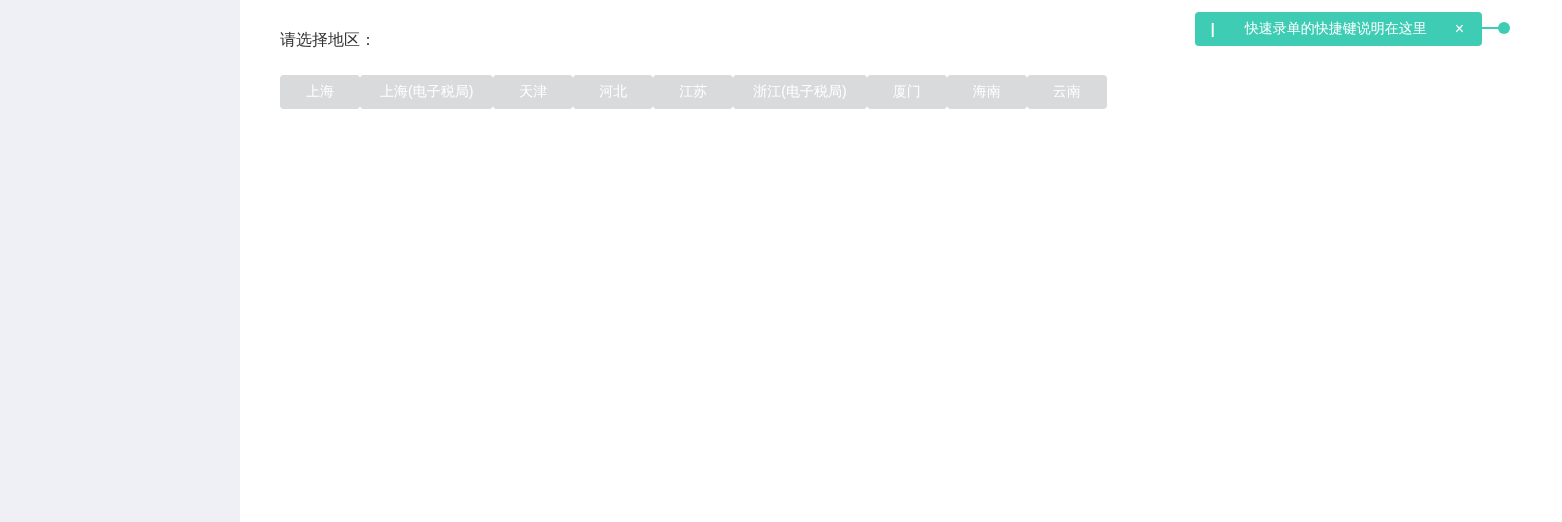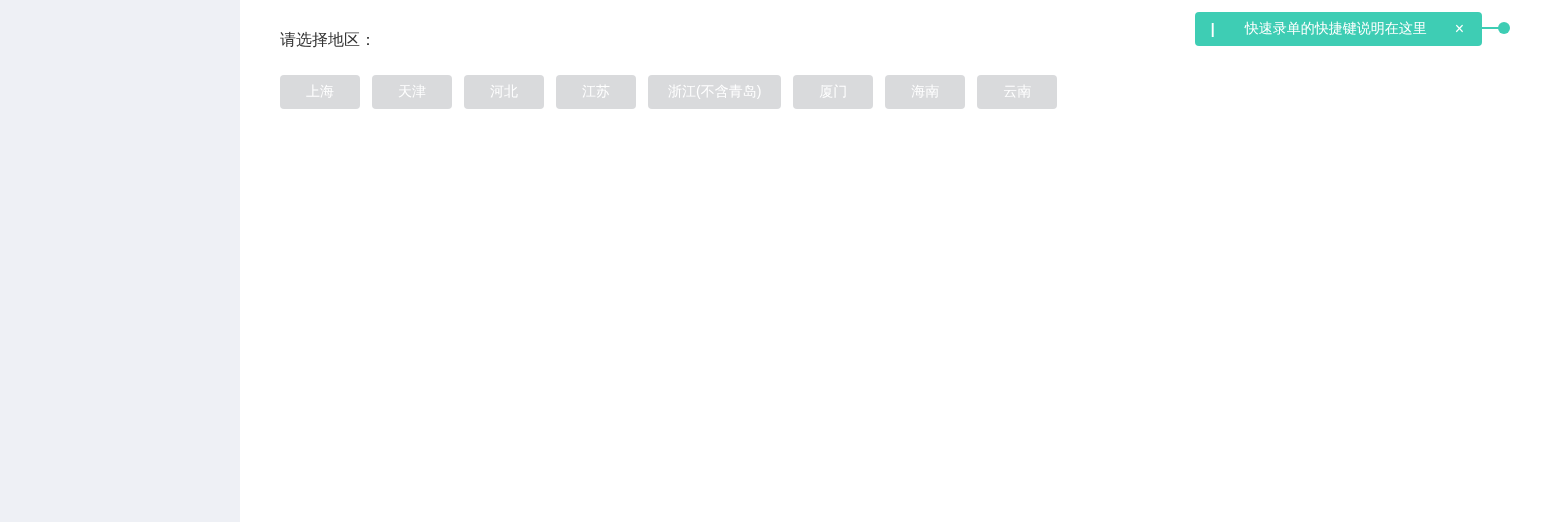--- a/index.html
+++ b/index.html
@@ -39,21 +39,20 @@
     .page-title {
       font-size: 16px;
       color: #333;
       font-weight: 500;
       margin-bottom: 24px;
     }
 
     .region-buttons {
       display: flex;
       flex-wrap: wrap;
-      gap: 12px;
     }
 
     .region-btn {
       background: #d9dadc;
       border: none;
       border-radius: 4px;
       color: #fff;
       font-size: 14px;
       padding: 8px 20px;
       cursor: pointer;
@@ -115,24 +114,25 @@
 </head>
 <body>
 
 <div class="sidebar"></div>
 
 <div class="main-content">
   <div class="page-title">请选择地区：</div>
 
   <div class="region-buttons">
   <button class="region-btn">上海</button>
+      <button class="region-btn">上海(电子税局)</button>
       <button class="region-btn">天津</button>
       <button class="region-btn">河北</button>
       <button class="region-btn">江苏</button>
-      <button class="region-btn">浙江(不含青岛)</button>
+      <button class="region-btn">浙江(电子税局)</button>
       <button class="region-btn">厦门</button>
       <button class="region-btn">海南</button>
       <button class="region-btn">云南</button>
     </div>
 </div>
 
 <div class="tooltip-banner">
   <span>快速录单的快捷键说明在这里</span>
   <button class="tooltip-close">×</button>
 </div>

